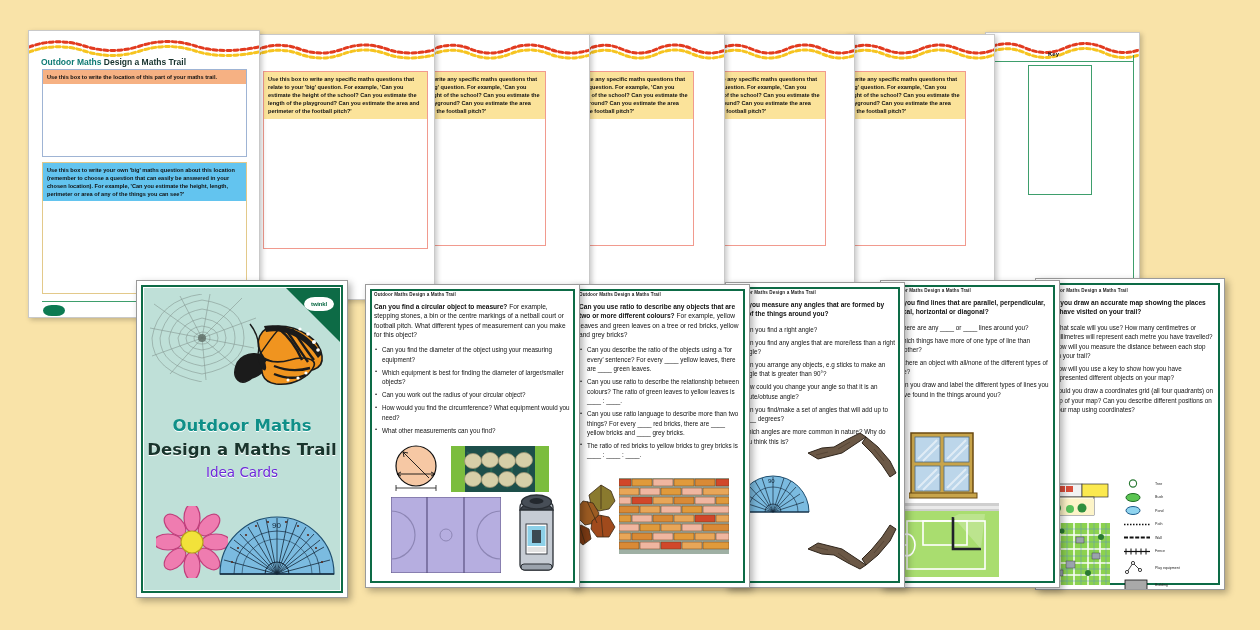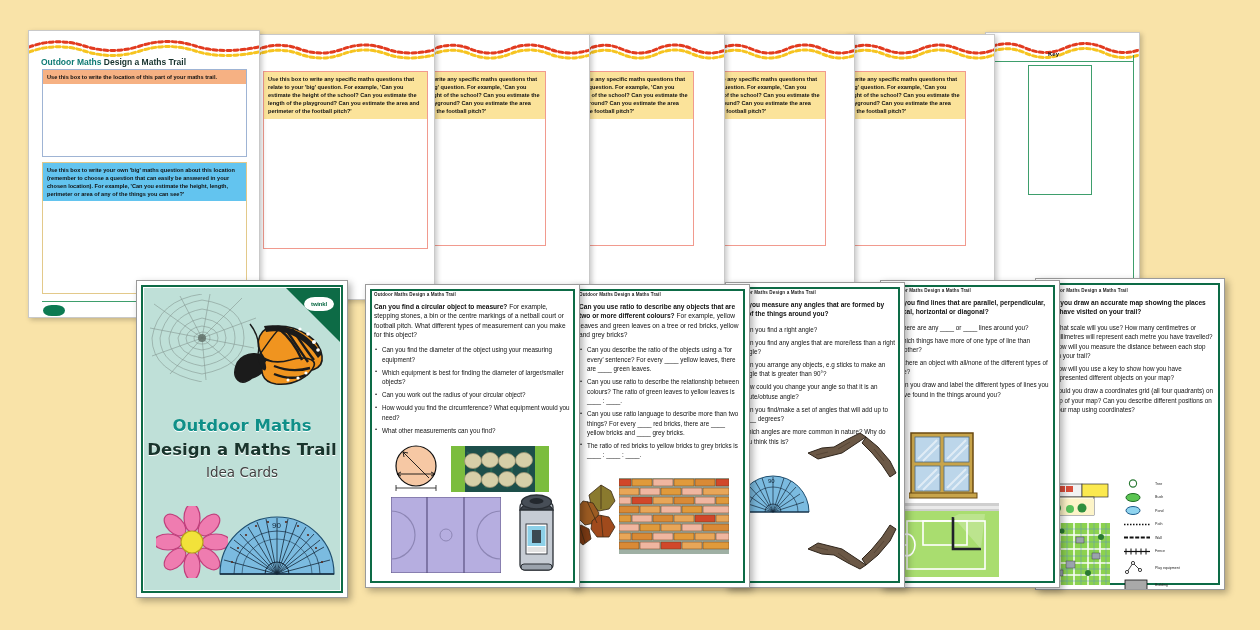--- a/index.html
+++ b/index.html
@@ -104,21 +104,21 @@
     font-family:"DejaVu Sans", sans-serif;
   }
   .cover-t2 {
     position:absolute; left:0; right:0; top:152px; text-align:center;
     font-size:16.5px; font-weight:bold; color:#18342c;
     text-shadow:0 1px 0 #fff;
     font-family:"DejaVu Sans", sans-serif;
   }
   .cover-t3 {
     position:absolute; left:0; right:0; top:176px; text-align:center;
-    font-size:13.5px; color:#404040;
+    font-size:13.5px; color:#6d28d9;
     text-shadow:0 1px 0 #fff;
     font-family:"DejaVu Sans", sans-serif;
   }
 
   .pic { position:absolute;text-align:center; }
 
   
   .legend { position:absolute; font-size:3.6px; color:#222; }
   .legend-row { display:flex; align-items:center; margin-bottom:4.6px; }
   .legend-sym { width:26px; margin-right:5px; display:flex; align-items:center; height:9px;}

